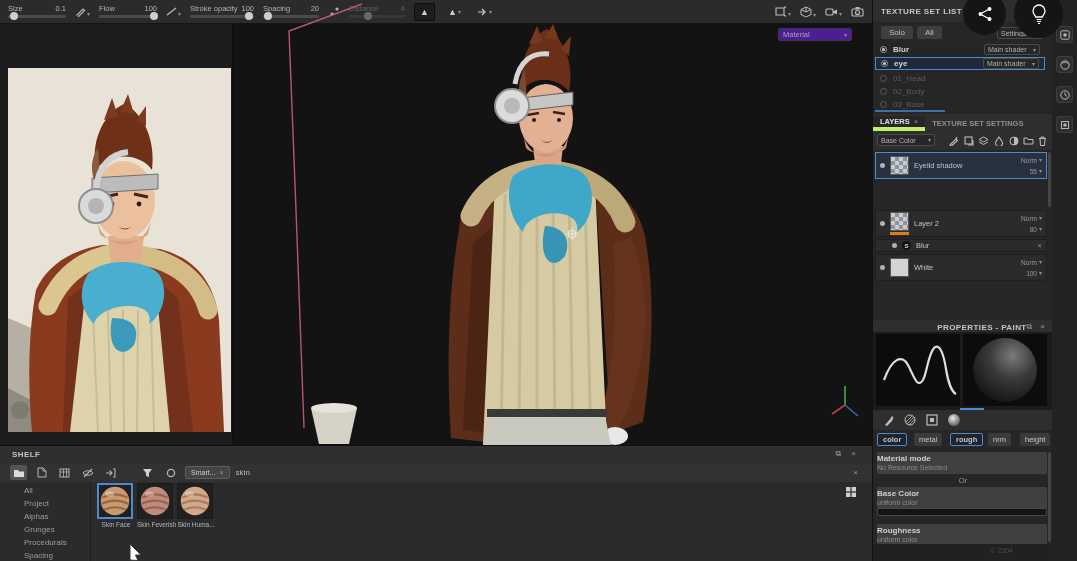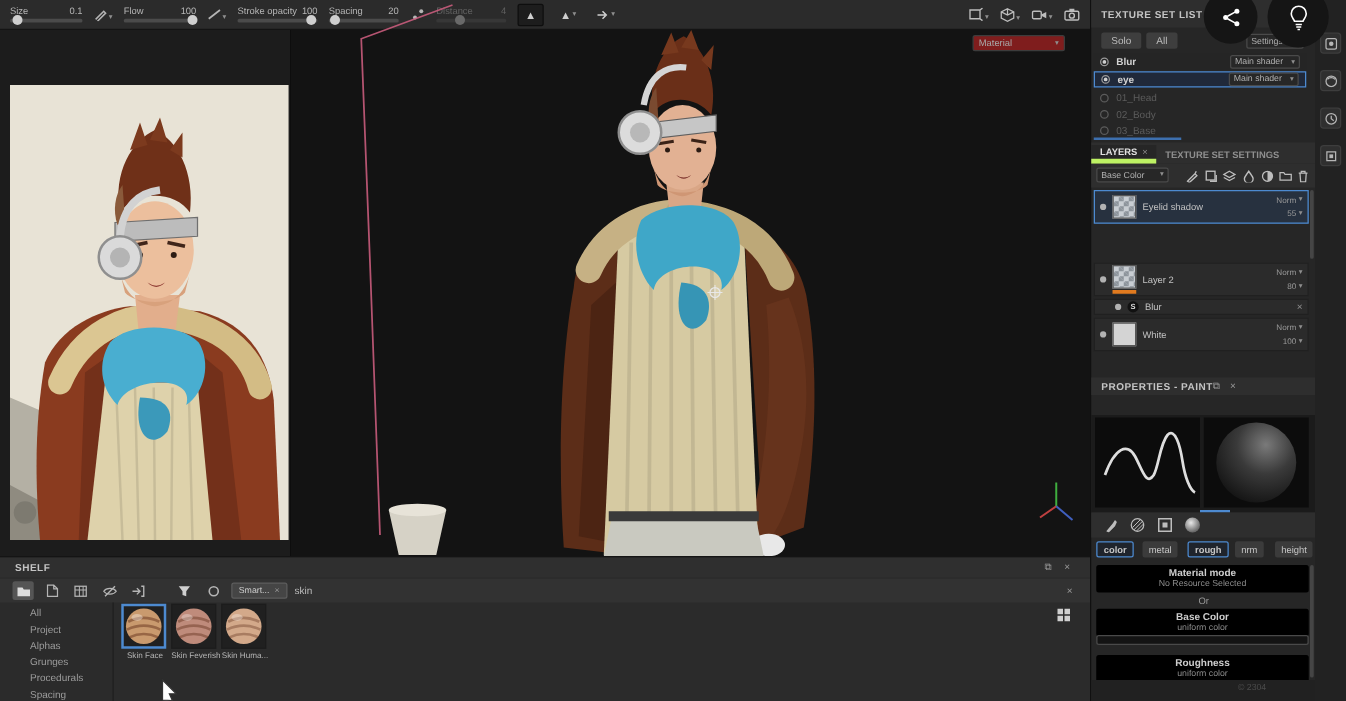--- a/index.html
+++ b/index.html
@@ -18,21 +18,21 @@
   .knob{position:absolute;top:-3px;width:8px;height:8px;border-radius:50%;background:#cfcfcf;transform:translateX(-50%)}
   .dis{opacity:.38}
   .tbico{display:flex;align-items:flex-end;gap:1px;color:#b5b5b5}
   .chev{font-size:6px;color:#8f8f8f;line-height:6px}
   .sym{width:21px;height:18px;display:flex;align-items:center;justify-content:center;gap:1px;color:#cfcfcf;font-size:9px}
   .sym.active{background:#1d1d1d;border:1px solid #0e0e0e;border-radius:2px}
 
   
   .refpanel{position:absolute;left:0;top:24px;width:233px;height:421px;background:#1c1c1c;border-right:1px solid #0d0d0d}
   .viewport{position:absolute;left:233px;top:24px;width:639px;height:421px;background:#131313}
-  .vp-dd{position:absolute;left:545px;top:4px;width:74px;height:13px;background:#7f1d1d;border:1px solid #3c3c3c;
+  .vp-dd{position:absolute;left:545px;top:4px;width:74px;height:13px;background:#4c1d95;border:1px solid #3c3c3c;
          border-radius:2px;display:flex;align-items:center;justify-content:space-between;padding:0 4px;font-size:7.5px;color:#a8a8a8}
 
   
   .rpanel{position:absolute;left:872px;top:0;width:180px;height:561px;background:#262626;border-left:1px solid #101010}
   .strip{position:absolute;left:0;width:180px;background:#2e2e2e}
   .panel-h{font-size:8px;font-weight:bold;color:#c4c4c4;letter-spacing:.4px}
   .btn-sm{height:13px;padding:0 8px;background:#3e3e3e;border-radius:2px;font-size:8px;color:#bdbdbd;
           display:inline-flex;align-items:center}
   .dd{background:#272727;border:1px solid #4a4a4a;border-radius:2px;display:inline-flex;align-items:center;
       justify-content:space-between;padding:0 3px;font-size:7px;color:#b0b0b0;white-space:nowrap;overflow:hidden}
@@ -56,21 +56,21 @@
     background-image:linear-gradient(45deg,#8d949b 25%,transparent 25%,transparent 75%,#8d949b 75%),
                      linear-gradient(45deg,#8d949b 25%,transparent 25%,transparent 75%,#8d949b 75%);
     background-size:8px 8px;background-position:0 0,4px 4px}
   .eyedot{width:5px;height:5px;border-radius:50%;background:#b2b2b2;flex:0 0 auto}
   .lname{font-size:7.5px;color:#c2c2c2;flex:1;overflow:hidden;white-space:nowrap}
   .lright{display:flex;flex-direction:column;align-items:flex-end;gap:4px;font-size:6.5px;color:#9a9a9a}
   .lright span{display:inline-flex;gap:2px;align-items:center}
   .chbtn{height:13px;padding:0 5px;border-radius:2px;background:#3b3b3b;font-size:7.5px;color:#c6c6c6;
          display:inline-flex;align-items:center;justify-content:center;position:absolute;top:0}
   .chbtn.on{background:#1f242c;border:1px solid #4d8ad0;font-weight:bold}
-  .bigbtn{position:absolute;left:4px;width:170px;background:#000000;border-radius:2px;text-align:center;padding:2px 0}
+  .bigbtn{position:absolute;left:4px;width:170px;background:#404040;border-radius:2px;text-align:left;padding:2px 0}
   .bigbtn .t1{font-size:8px;font-weight:bold;color:#cdcdcd;line-height:10px}
   .bigbtn .t2{font-size:7px;color:#8c8c8c;line-height:8px}
   .dock{position:absolute;left:1052px;top:0;width:25px;height:561px;background:#222}
   .dockbtn{position:absolute;left:4px;width:17px;height:17px;background:#2f2f2f;border:1px solid #3d3d3d;
            border-radius:3px;display:flex;align-items:center;justify-content:center}
   .fab{position:absolute;border-radius:50%;background:#151515;display:flex;align-items:center;justify-content:center;z-index:40}
 
   
   .shelf{position:absolute;left:0;top:445px;width:872px;height:116px;background:#2b2b2b;border-top:1px solid #0f0f0f}
   .shelf-h{position:absolute;left:0;top:0;width:872px;height:16px;background:#2f2f2f;display:flex;align-items:center;padding:0 12px}
@@ -453,21 +453,21 @@
             <span class="chev">▾</span>
           </span>
         <span>
             <span>100</span>
             <span class="chev">▾</span>
           </span>
       </span>
     </div>
     <div class="abs" style="left:175px;top:152px;width:3px;height:55px;background:#454545;border-radius:2px"></div>
 
-    <div class="strip" style="top:302px;height:14px;display:flex;align-items:center;justify-content:flex-start;padding:0 8px">
+    <div class="strip" style="top:320px;height:14px;display:flex;align-items:center;justify-content:flex-end;padding:0 8px">
       <span class="panel-h">PROPERTIES - PAINT</span>
       <span style="display:flex;gap:8px;color:#9a9a9a;font-size:8px">
         <span>⧉</span>
         <span>×</span>
       </span>
     </div>
     <div class="abs" style="left:0;top:332px;width:180px;height:78px;background:#1b1b1b">
       <div class="abs" style="left:3px;top:2px;width:84px;height:72px;background:#0c0c0c">
         <svg width="84" height="72" viewBox="0 0 84 72">
             <path d="M8,46 C16,24 26,20 32,31 C38,42 41,55 47,46 C51,39 52,21 58,14 C64,8 68,22 70,35 C72,48 76,58 80,60" fill="none" stroke="#dedede" stroke-width="2.2"></path>

